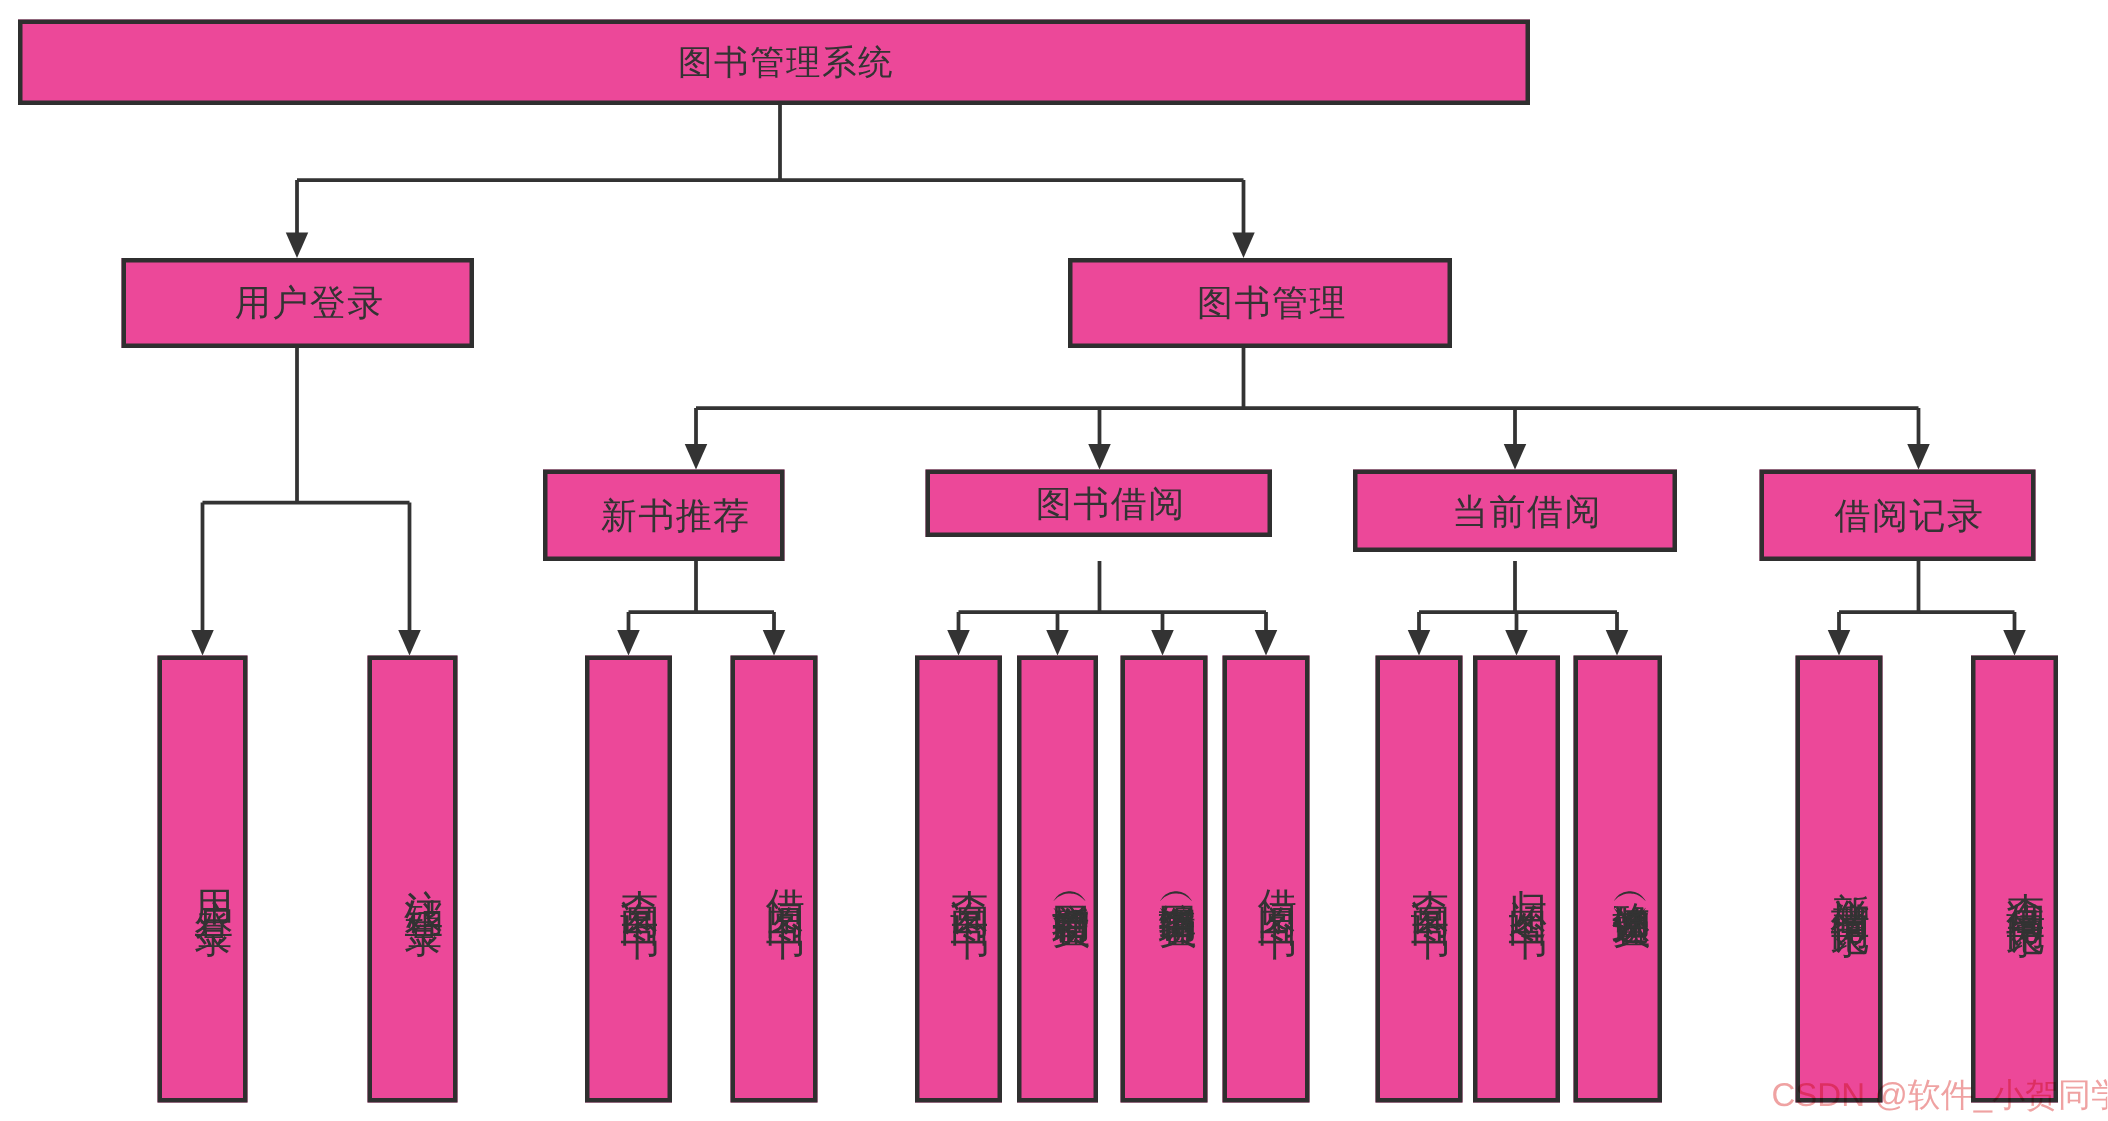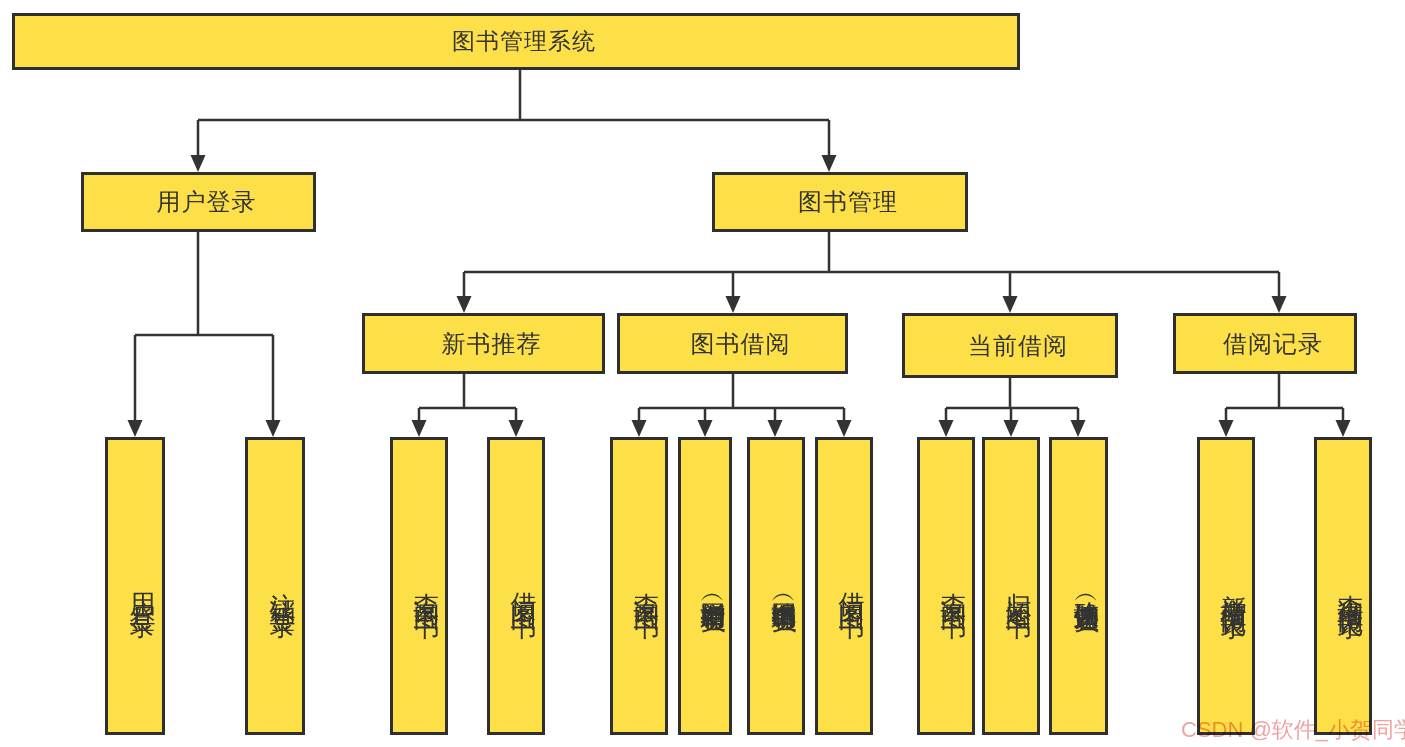--- a/index.html
+++ b/index.html
@@ -13,21 +13,21 @@
   }
   #connector-svg {
     position: absolute;
     left: 0; top: 0;
     width: 1405px; height: 747px;
   }
   .box {
     position: absolute;
     box-sizing: border-box;
     border: 3px solid #2f2f2f;
-    background: #fde047;
+    background: #ec4899;
     display: flex;
     align-items: center;
     justify-content: center;
     color: #333333;
     padding-left: 16px;
   }
   .box.h span {
     font-size: 24px;
     letter-spacing: 1px;
     white-space: nowrap;
@@ -94,27 +94,27 @@
     <span>图书管理系统</span>
   </div>
 
   <div class="box h" style="left:81px;top:172px;width:235px;height:60px">
     <span>用户登录</span>
   </div>
   <div class="box h" style="left:712px;top:172px;width:256px;height:60px">
     <span>图书管理</span>
   </div>
 
-  <div class="box h" style="left:362px;top:313px;width:243px;height:61px">
+  <div class="box h" style="left:362px;top:313px;width:161px;height:61px">
     <span>新书推荐</span>
   </div>
-  <div class="box h" style="left:617px;top:313px;width:231px;height:61px">
+  <div class="box h" style="left:617px;top:313px;width:231px;height:45px">
     <span>图书借阅</span>
   </div>
-  <div class="box h" style="left:902px;top:313px;width:216px;height:65px">
+  <div class="box h" style="left:902px;top:313px;width:216px;height:55px">
     <span>当前借阅</span>
   </div>
   <div class="box h" style="left:1173px;top:313px;width:184px;height:61px">
     <span>借阅记录</span>
   </div>
 
   <div class="box leaf" style="left:105px;top:437px;width:60px;height:298px">
     <span class="vtext">用户登录</span>
   </div>
   <div class="box leaf" style="left:245px;top:437px;width:60px;height:298px">

